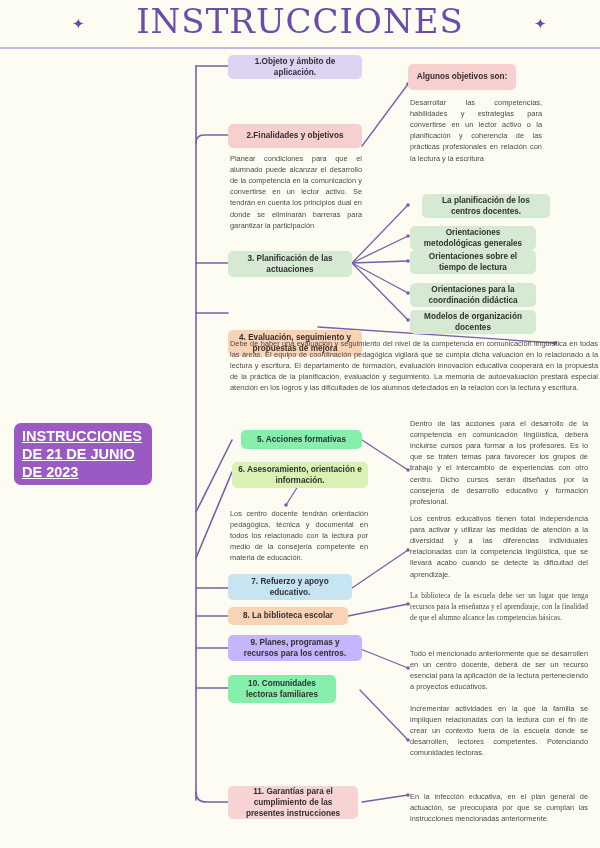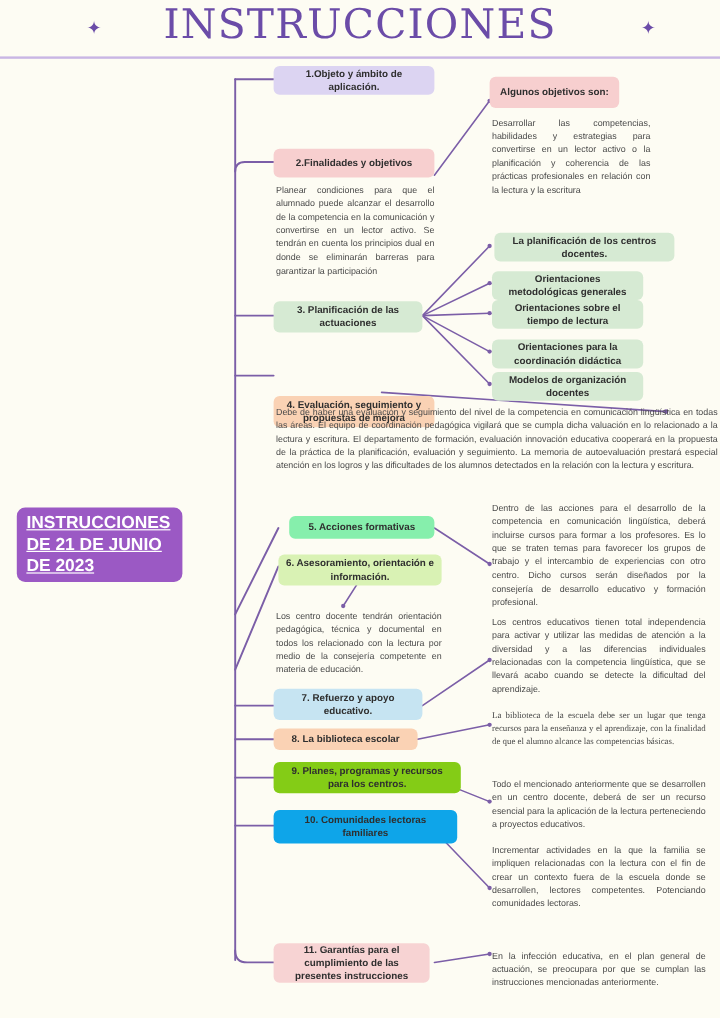--- a/index.html
+++ b/index.html
@@ -192,41 +192,41 @@
   </div>
 
   <div class="node" style="left:228px;top:574px;width:124px;height:26px;background:#C6E4F2;">
     <span>7. Refuerzo y apoyo educativo.</span>
   </div>
 
   <div class="node" style="left:228px;top:607px;width:120px;height:18px;background:#FAD2B4;">
     <span>8. La biblioteca escolar</span>
   </div>
 
-  <div class="node" style="left:228px;top:635px;width:156px;height:26px;background:#84cc16;">
+  <div class="node" style="left:228px;top:635px;width:134px;height:26px;background:#c4b5fd;">
     <span>9. Planes, programas y recursos para los centros.</span>
   </div>
 
-  <div class="node" style="left:228px;top:675px;width:153px;height:28px;background:#0ea5e9;">
+  <div class="node" style="left:228px;top:675px;width:108px;height:28px;background:#86efac;">
     <span>10. Comunidades lectoras familiares</span>
   </div>
 
   <div class="node" style="left:228px;top:786px;width:130px;height:33px;background:#F7D3D3;">
     <span>11. Garantías para el cumplimiento de las presentes instrucciones</span>
   </div>
 
   <div class="node" style="left:408px;top:64px;width:108px;height:26px;background:#F7CFCF;text-align:center;">
     <span>Algunos objetivos son:</span>
   </div>
 
   <div class="para" style="left:410px;top:97px;width:132px;">
     <span>Desarrollar las competencias, habilidades y estrategias para convertirse en un lector activo o la planificación y coherencia de las prácticas profesionales en relación con la lectura y la escritura</span>
   </div>
 
-  <div class="node" style="left:412px;top:194px;width:150px;height:24px;background:#D6EAD3;">
+  <div class="node" style="left:422px;top:194px;width:128px;height:24px;background:#D6EAD3;">
     <span>La planificación de los centros docentes.</span>
   </div>
 
   <div class="node" style="left:410px;top:226px;width:126px;height:24px;background:#D6EAD3;">
     <span>Orientaciones metodológicas generales</span>
   </div>
 
   <div class="node" style="left:410px;top:250px;width:126px;height:24px;background:#D6EAD3;">
     <span>Orientaciones sobre el tiempo de lectura</span>
   </div>

